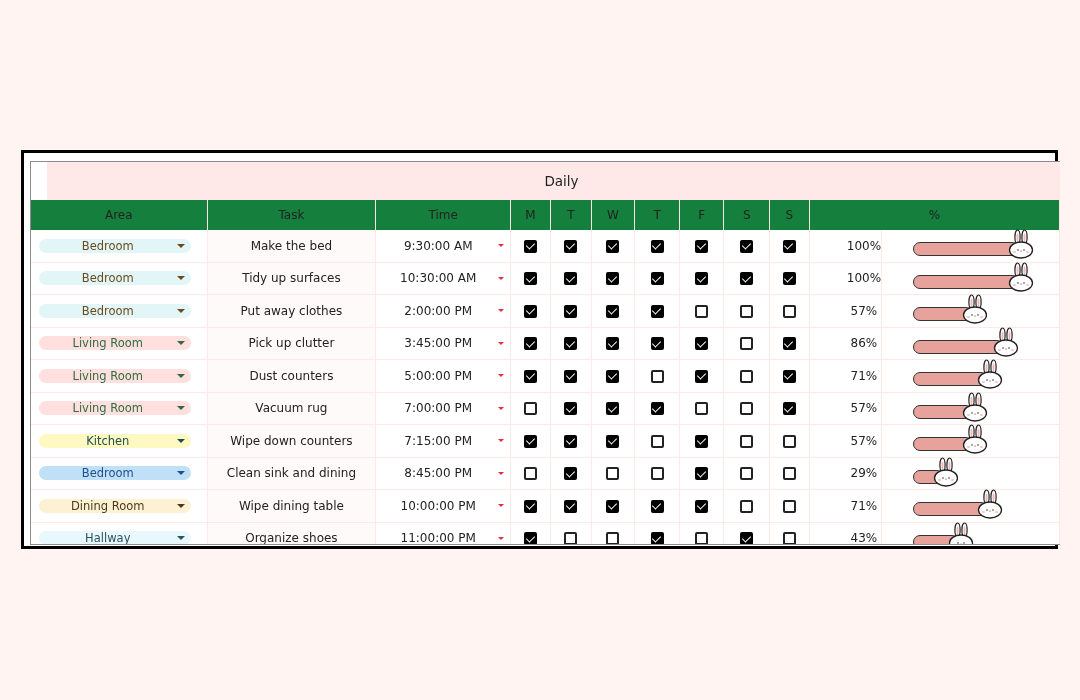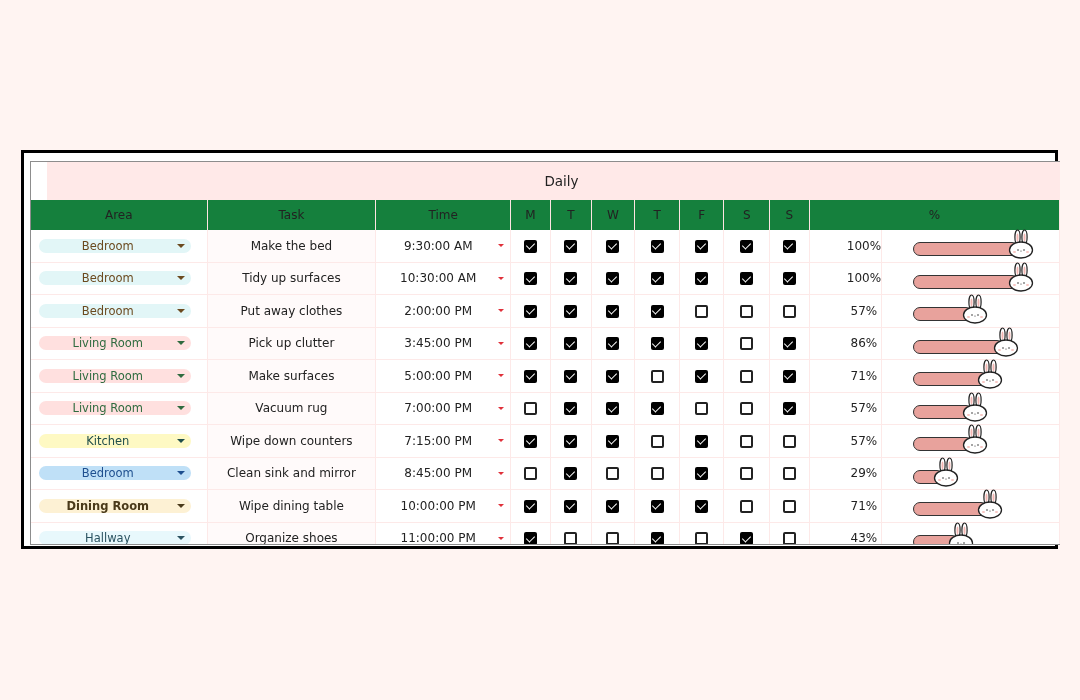--- a/index.html
+++ b/index.html
@@ -215,21 +215,21 @@
     </td>
   </tr>
 
   <tr>
     <td>
       <div class="pill" style="background: rgb(255, 224, 223); color: rgb(47, 107, 63);">
         <span class="lbl">Living Room</span>
         <span class="caret"></span>
       </div>
     </td>
-    <td class="task">Make surfaces</td>
+    <td class="task">Dust counters</td>
     <td class="time">
       <span class="tv">5:00:00 PM</span>
       <span class="tcaret"></span>
     </td>
     <td><span class="cb on" aria-checked="true"></span></td>
     <td><span class="cb on" aria-checked="true"></span></td>
     <td><span class="cb on" aria-checked="true"></span></td>
     <td><span class="cb off" aria-checked="false"></span></td>
     <td><span class="cb on" aria-checked="true"></span></td>
     <td><span class="cb off" aria-checked="false"></span></td>
@@ -329,21 +329,21 @@
     </td>
   </tr>
 
   <tr>
     <td>
       <div class="pill" style="background: rgb(191, 224, 247); color: rgb(30, 79, 143);">
         <span class="lbl">Bedroom</span>
         <span class="caret"></span>
       </div>
     </td>
-    <td class="task">Clean sink and mirror</td>
+    <td class="task">Clean sink and dining</td>
     <td class="time">
       <span class="tv">8:45:00 PM</span>
       <span class="tcaret"></span>
     </td>
     <td><span class="cb off" aria-checked="false"></span></td>
     <td><span class="cb on" aria-checked="true"></span></td>
     <td><span class="cb off" aria-checked="false"></span></td>
     <td><span class="cb off" aria-checked="false"></span></td>
     <td><span class="cb on" aria-checked="true"></span></td>
     <td><span class="cb off" aria-checked="false"></span></td>
@@ -362,21 +362,21 @@
           <circle cx="13" cy="22" r="0.6" fill="#333"></circle>
           <ellipse cx="6.5" cy="23" rx="1.6" ry="0.9" fill="#f7c4c1"></ellipse>
           <ellipse cx="19.5" cy="23" rx="1.6" ry="0.9" fill="#f7c4c1"></ellipse>
         </svg>
       </div>
     </td>
   </tr>
 
   <tr>
     <td>
-      <div class="pill" style="background: rgb(253, 241, 212); color: rgb(74, 58, 26); font-weight: bold;">
+      <div class="pill" style="background: rgb(253, 241, 212); color: rgb(74, 58, 26);">
         <span class="lbl">Dining Room</span>
         <span class="caret"></span>
       </div>
     </td>
     <td class="task">Wipe dining table</td>
     <td class="time">
       <span class="tv">10:00:00 PM</span>
       <span class="tcaret"></span>
     </td>
     <td><span class="cb on" aria-checked="true"></span></td>

